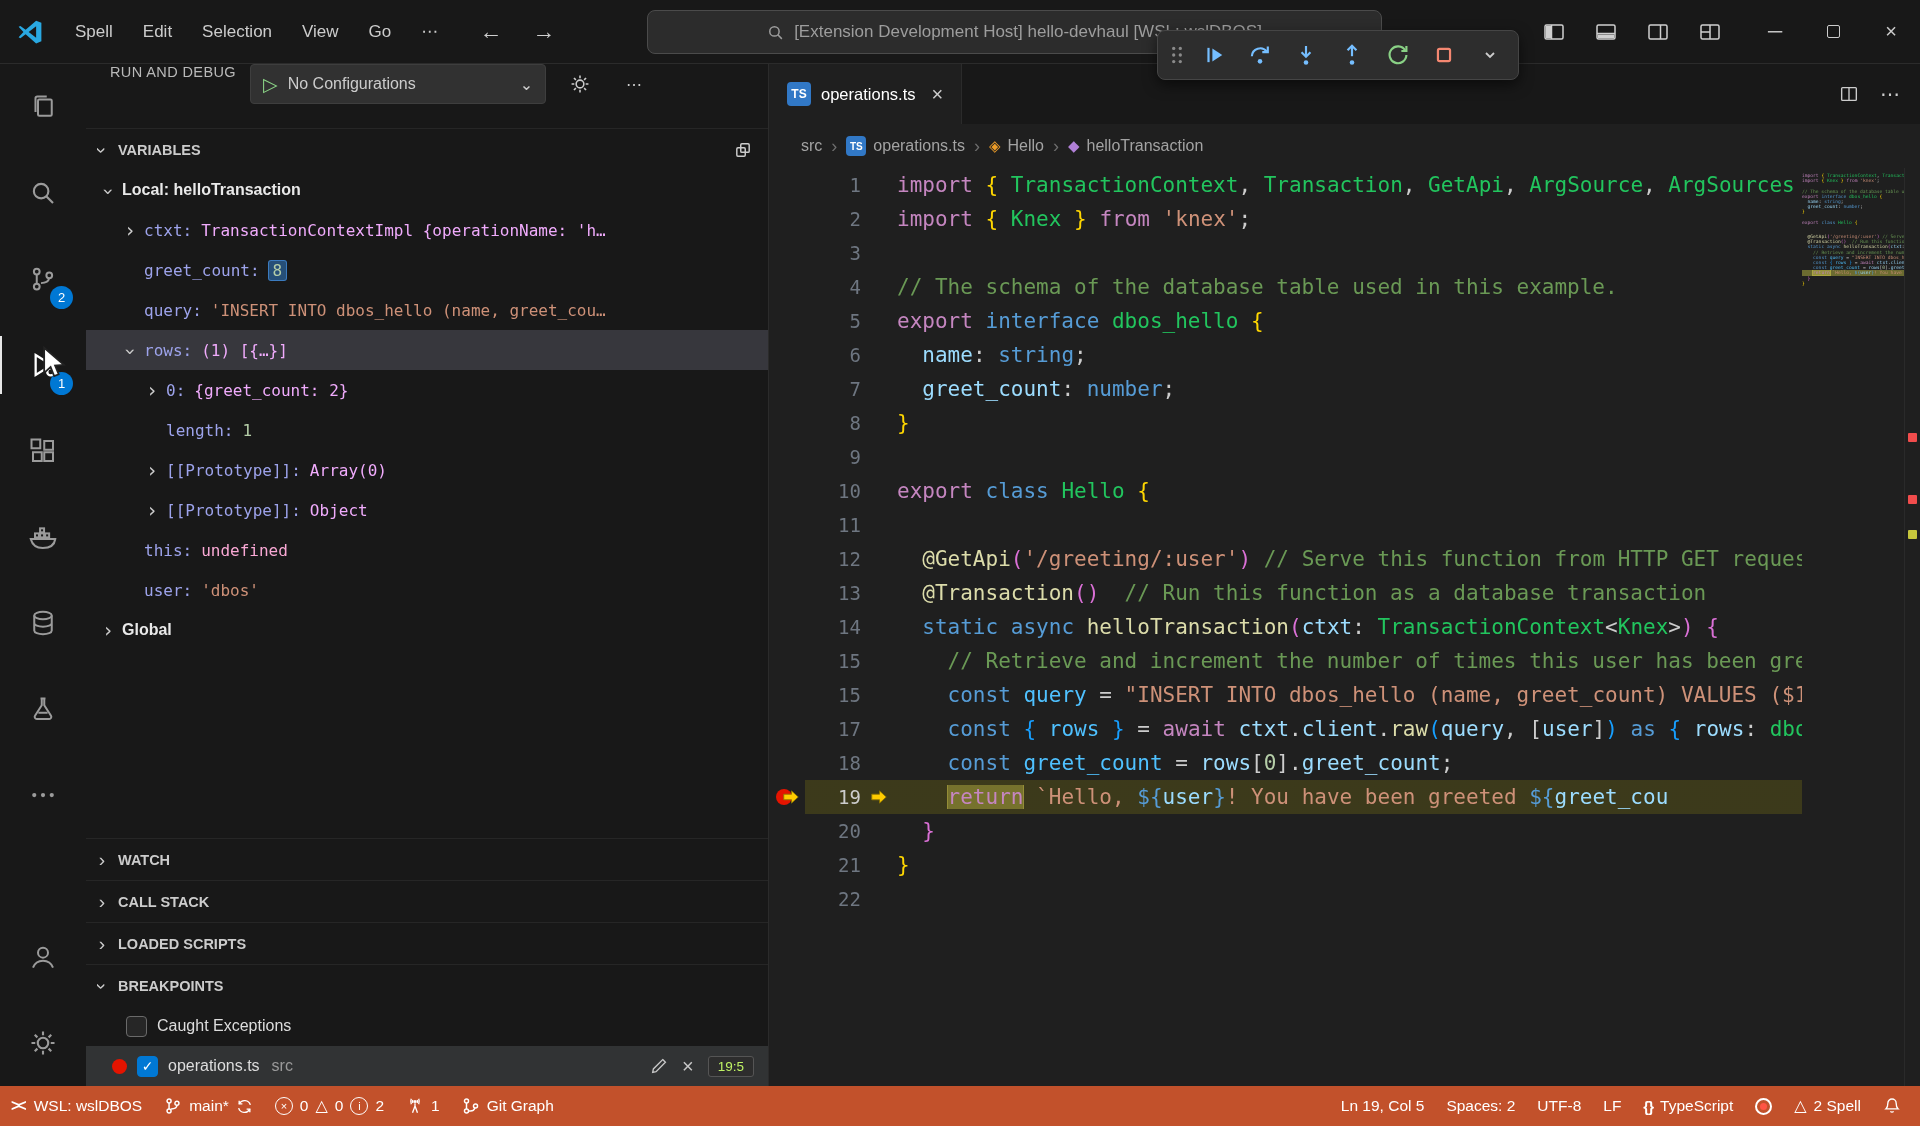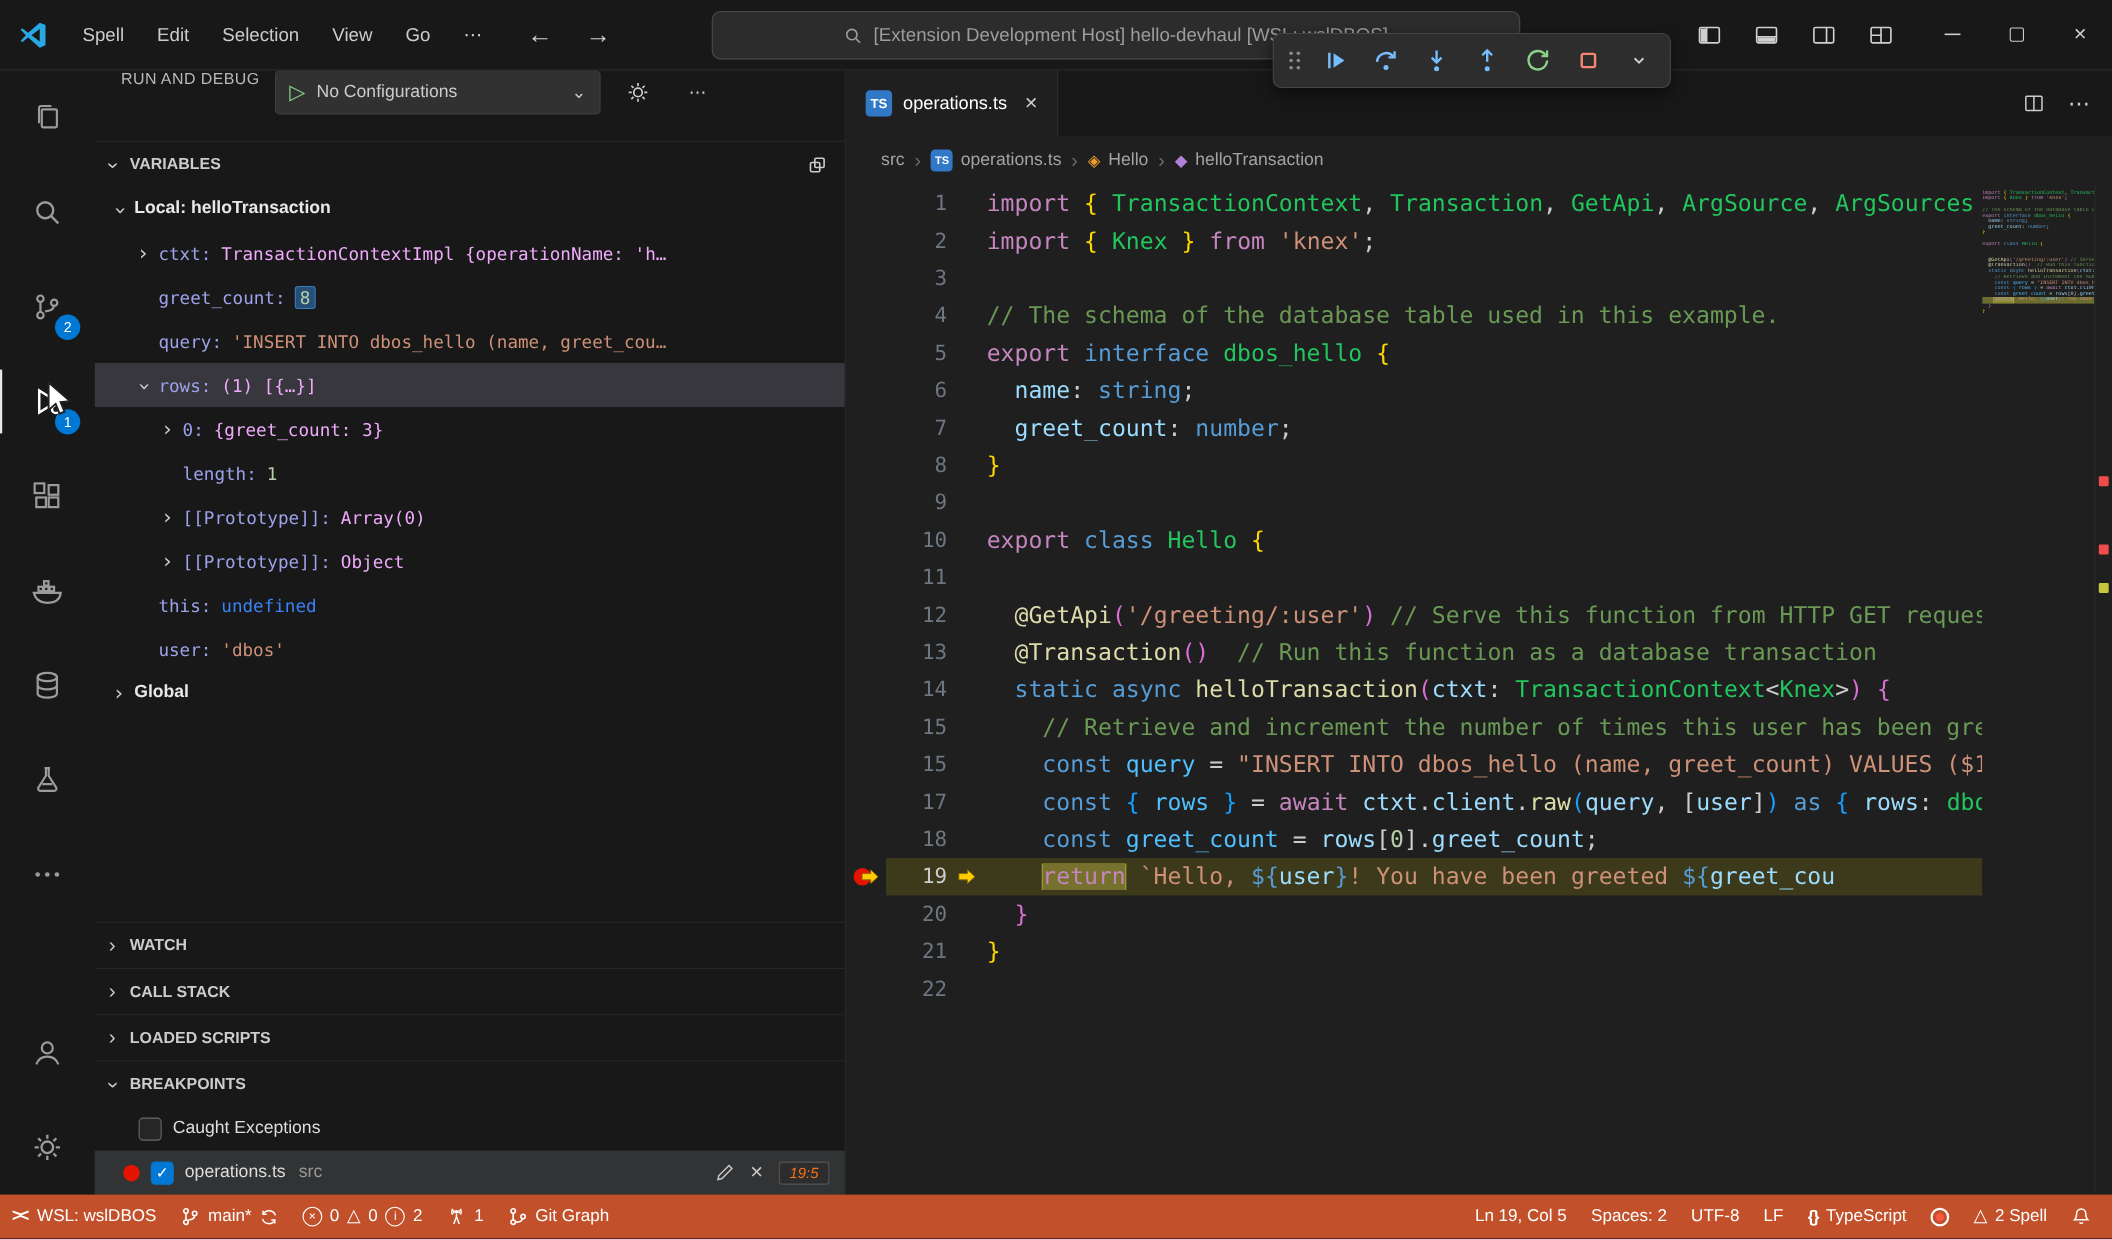--- a/index.html
+++ b/index.html
@@ -61,34 +61,34 @@
 
   .variables-section { flex:1; display:flex; flex-direction:column; min-height:0; }
   .var-rows { overflow:hidden; }
   .var-row { height:40px; display:flex; align-items:center; font-family:"DejaVu Sans Mono", monospace; font-size:16px; white-space:nowrap; overflow:hidden; }
   .var-row.selected { background:#37373d; }
   .var-row .chev { flex:none; }
   .chev-slot { display:inline-block; width:16px; flex:none; }
   .var-scope { font-family:"Liberation Sans", sans-serif; font-weight:700; font-size:16px; color:#e9e9e9; margin-left:6px; }
   .var-name { color:#9da3eb; margin-left:6px; }
   .var-val { margin-left:9px; }
-  .vk-obj { color:#f0abfc; } .vk-str { color:#ce9178; } .vk-num { color:#b5cea8; } .vk-undef { color:#3b82f6;text-align:right; }
+  .vk-obj { color:#f0abfc; } .vk-str { color:#ce9178; } .vk-num { color:#b5cea8; } .vk-undef { color:#f9a8d4;text-align:right; }
   .val-hl { background:#264f78; box-shadow:0 0 0 1px #3b7bbf; border-radius:2px; padding:0 4px; }
 
   .bp-rows { }
   .bp-row { height:40px; display:flex; align-items:center; gap:10px; padding:0 14px 0 40px; font-size:16px; color:#dddddd; }
   .bp-row.active { background:#313334; padding-left:26px; }
   .bp-dot { width:15px; height:15px; border-radius:50%; background:#e51400; flex:none; }
   .cb { width:21px; height:21px; border-radius:4px; border:1.5px solid #6a6a6a; background:#262626; flex:none;
     display:flex; align-items:center; justify-content:center; font-size:14px; color:#fff; }
   .cb.checked { background:#0078d4; border-color:#0078d4; }
   .bp-desc { color:#9a9a9a; margin-left:2px; }
   .bp-actions { margin-left:auto; display:flex; align-items:center; gap:14px; color:#c8c8c8; }
   .bp-x { font-size:20px; line-height:1; }
-  .bp-badge { background:#2d2d2d; border:1px solid #555; border-radius:3px; padding:2px 9px; font-size:13.5px; color:#f97316;font-style:italic; }
+  .bp-badge { background:#2d2d2d; border:1px solid #555; border-radius:3px; padding:2px 9px; font-size:13.5px; color:#bef264; }
 
   
   .editor { flex:1; min-width:0; display:flex; flex-direction:column; background:#1f1f1f; }
   .tabbar { height:60px; flex:none; background:#181818; display:flex; align-items:stretch; }
   .tab { display:flex; align-items:center; gap:10px; padding:0 18px; background:#1f1f1f; color:#ffffff;
     font-size:16.5px; border-right:1px solid #2b2b2b; }
   .ts-icon { width:24px; height:24px; border-radius:4px; background:#3178c6; color:#fff; font-size:12px; font-weight:700;
     display:flex; align-items:center; justify-content:center; flex:none; }
   .tab-close { font-size:20px; color:#cccccc; margin-left:6px; }
   .tab-actions { margin-left:auto; display:flex; align-items:center; gap:20px; padding-right:20px; color:#cccccc; }
@@ -407,21 +407,21 @@
               <span class="var-val vk-str">'INSERT INTO dbos_hello (name, greet_cou…</span>
             </div>
             <div class="var-row selected" style="padding-left: 36px;">
               <span class="chev exp">›</span>
               <span class="var-name">rows:</span>
               <span class="var-val vk-obj">(1) [{…}]</span>
             </div>
             <div class="var-row" style="padding-left: 58px;">
               <span class="chev">›</span>
               <span class="var-name">0:</span>
-              <span class="var-val vk-obj">{greet_count: 3}</span>
+              <span class="var-val vk-obj">{greet_count: 2}</span>
             </div>
             <div class="var-row" style="padding-left: 58px;">
               <span class="chev-slot"></span>
               <span class="var-name">length:</span>
               <span class="var-val vk-num">1</span>
             </div>
             <div class="var-row" style="padding-left: 58px;">
               <span class="chev">›</span>
               <span class="var-name">[[Prototype]]:</span>
               <span class="var-val vk-obj">Array(0)</span>

